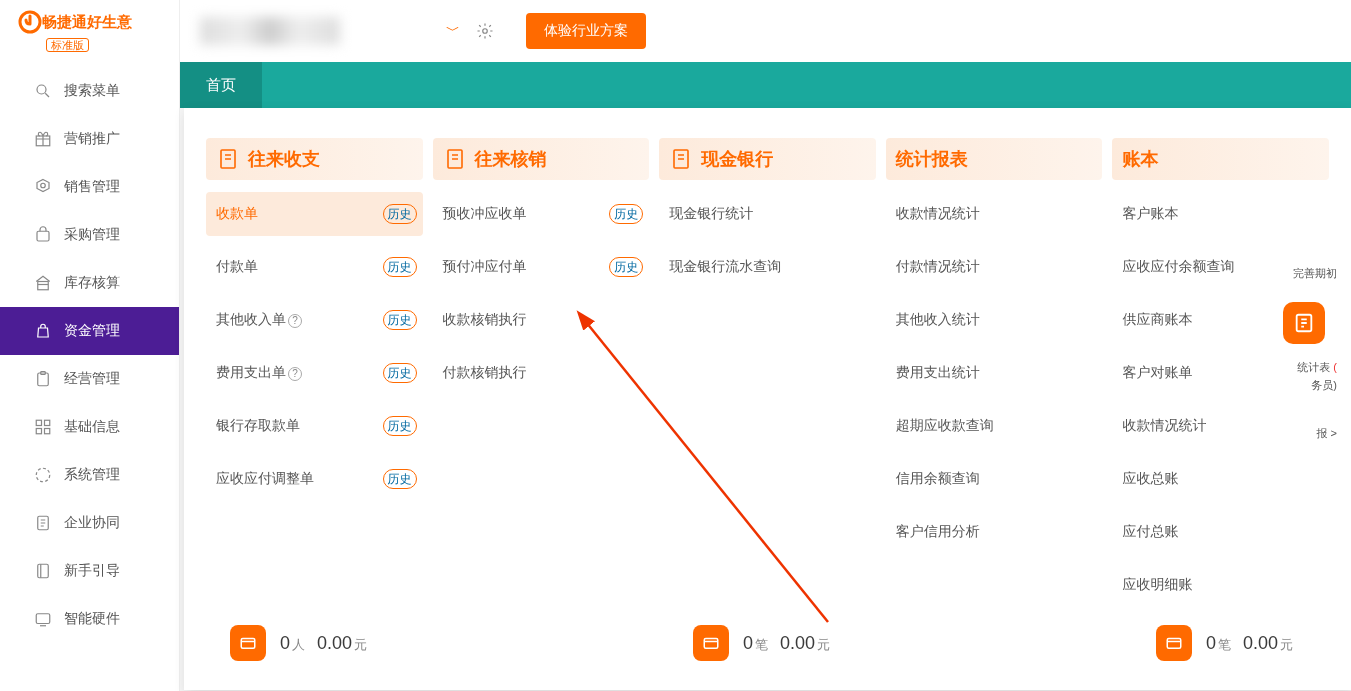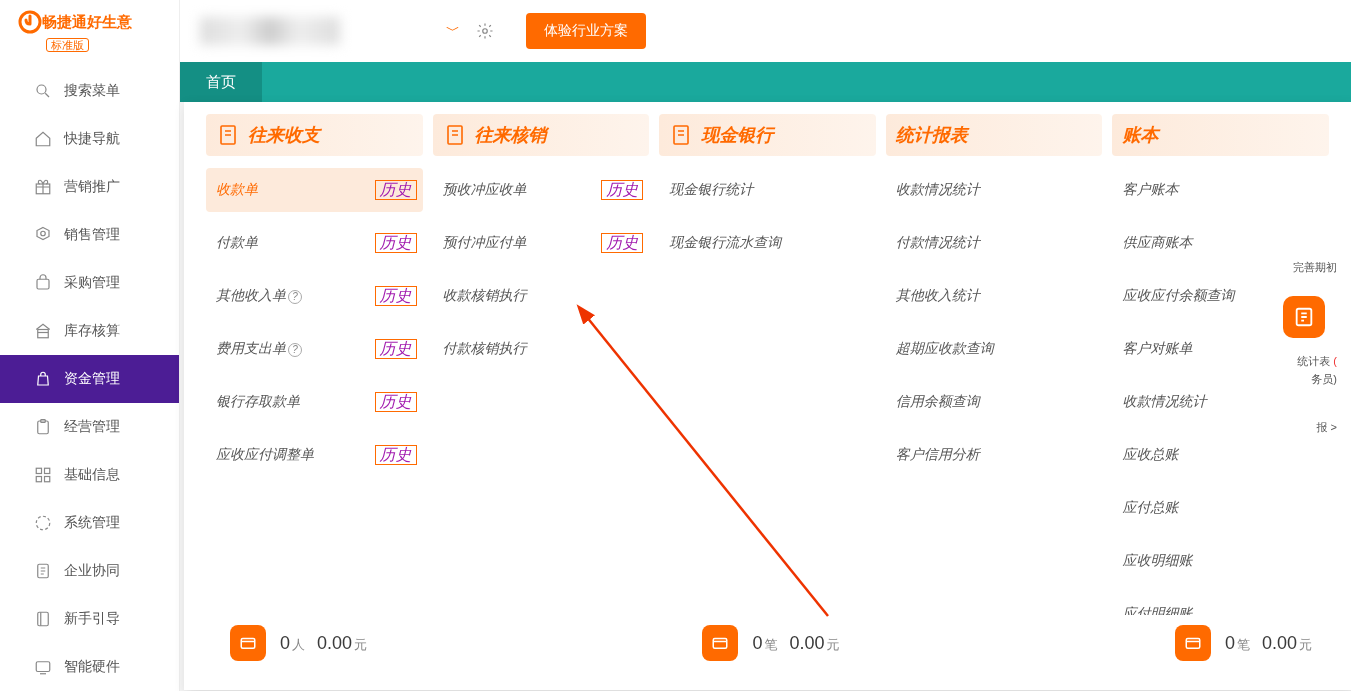--- a/index.html
+++ b/index.html
@@ -22,44 +22,44 @@
     .menu-item.active .mi-icon svg { stroke: #fff; }
     
     
     .main { flex: 1; display: flex; flex-direction: column; position: relative; }
     .topbar { height: 62px; background: #fff; display: flex; align-items: center; padding: 0 20px; gap: 6px; }
     .blur-region { width:  140px; height: 28px; filter: blur(6px); background: linear-gradient(90deg,#ddd,#eee 30%,#ccc 50%,#eee 70%,#ddd); border-radius: 2px; }
     .chevron { color: #ff6a00; font-size: 14px; margin-left: 100px; }
     .gear { width: 22px; height: 22px; margin-left: 8px; display: inline-flex; align-items: center; justify-content: center; }
     .cta-btn { background: #ff6a00; color: #fff; border: none; height: 36px; padding: 0 18px; border-radius: 4px; font-size: 14px; margin-left: 24px; cursor: pointer; }
     
-    .tabbar { background: #1aa99d; height: 40px; display: flex; align-items: stretch; }
+    .tabbar { background: #1aa99d; height: 46px; display: flex; align-items: stretch; }
     .tab { color: #fff; padding: 0 26px; display: flex; align-items: center; background: #148f84; font-size: 15px; }
     
     .content { flex: 1; position: relative; }
     
     
-    .mega { position: absolute; left: 4px; top: 0; right: 0; bottom: 1px; background: #fff; box-shadow: 2px 4px 12px rgba(0,0,0,.12); display: flex; padding: 12px 22px 10px 22px; gap: 10px; font-style: italic; }
+    .mega { position: absolute; left: 4px; top: 0; right: 0; bottom: 1px; background: #fff; box-shadow: 2px 4px 12px rgba(0,0,0,.12); display: flex; padding: 30px 22px 10px 22px; gap: 10px; }
     .col { flex: 1; }
     .col-head { display: flex; align-items: center; gap: 8px; height: 42px; padding-left: 10px; background: linear-gradient(90deg,#fdeadb 0%, #fef4ec 100%); border-radius: 4px; margin-bottom: 12px; }
     .col-head.wicon svg { fill: none; stroke:#ff6a00; }
     .col-title { color: #ff6a00; font-size: 18px; font-weight: 600; }
     .links { list-style: none; }
     .link-row { height: 44px; display: flex; align-items: center; justify-content: space-between; padding: 0 6px 0 10px; color: #555; font-size: 14px; border-radius: 4px; cursor: pointer; margin-top: 9px; }
     .link-row.highlight { background: #fdeadb; color: #ff6a00; }
-    .history { border: 1px solid #ff6a00; color: #a21caf; font-size: 16px; border-radius: 0; height: 20px; line-height: 18px; padding: 0 4px; }
+    .history { border: 1px solid #ff6a00; color: #0369a1; font-size: 12px; border-radius: 10px; height: 20px; line-height: 18px; padding: 0 4px; }
     .qmark { display:inline-block; width:14px; height:14px; border:1px solid #aaa; border-radius:50%; text-align:center; line-height:12px; font-size:10px; color:#888; margin-left:2px; }
     
     
     .right-strip { position: absolute; right: 12px; top: 156px; width: 70px; font-size: 11px; color: #555; z-index: 1; }
     .right-strip .orange-circle { width: 42px; height: 42px; background:#ff6a00; border-radius: 10px; margin: 20px auto 14px; display:flex; align-items:center; justify-content:center; }
     .right-strip .txt { text-align: right; padding-right: 2px; line-height: 18px; }
     
     
-    .bottom-row { position: absolute; left: 30px; right: 19px; bottom: 20px; display: flex; justify-content: space-between; padding: 10px 20px; background:#fff; border-radius:8px; box-shadow: none; }
+    .bottom-row { position: absolute; left: 30px; right: 38px; bottom: 20px; display: flex; justify-content: space-between; padding: 10px 20px; background:#fff; border-radius:8px; box-shadow: none; }
     .card { display: flex; align-items: center; gap: 14px; }
     .card .sq { width: 36px; height: 36px; border-radius: 8px; background:#ff6a00; display:flex; align-items:center; justify-content:center; color:#fff; }
     .card .vals { display: flex; gap: 12px; font-size: 18px; color:#3a3a3a; font-weight:500; align-items:baseline; }
     .card .unit { font-size: 13px; color:#888; margin-left:2px; }
     
     
     .arrow-svg { position:absolute; left:218px; top:104px; width:490px; height:460px; z-index:50; pointer-events:none; }
   </style>
 </head>
 <body>
@@ -78,28 +78,20 @@
     <div class="logo-sub"><span>标准版</span></div>
     <ul class="menu" id="menu">
         <li class="menu-item">
           <span class="mi-icon">
             <svg viewBox="0 0 24 24" fill="none" stroke-width="1.6">
               <circle cx="10" cy="10" r="6"></circle>
               <path d="M20 20l-5-5"></path>
             </svg>
           </span>
           <span>搜索菜单</span>
-        </li>
-        <li class="menu-item">
-          <span class="mi-icon">
-            <svg viewBox="0 0 24 24" fill="none" stroke-width="1.6">
-              <path d="M3 11l9-8 9 8v10H3z"></path>
-            </svg>
-          </span>
-          <span>快捷导航</span>
         </li>
         <li class="menu-item">
           <span class="mi-icon">
             <svg viewBox="0 0 24 24" fill="none" stroke-width="1.6">
               <rect x="3" y="8" width="18" height="13"></rect>
               <path d="M3 12h18M12 8v13M8 8c-3 0-3-5 0-5 2 0 4 5 4 5s2-5 4-5c3 0 3 5 0 5"></path>
             </svg>
           </span>
           <span>营销推广</span>
         </li>
@@ -300,43 +292,46 @@
               <li class="link-row">
                 <span>收款情况统计</span>
               </li>
               <li class="link-row">
                 <span>付款情况统计</span>
               </li>
               <li class="link-row">
                 <span>其他收入统计</span>
               </li>
               <li class="link-row">
+                <span>费用支出统计</span>
+              </li>
+              <li class="link-row">
                 <span>超期应收款查询</span>
               </li>
               <li class="link-row">
                 <span>信用余额查询</span>
               </li>
               <li class="link-row">
                 <span>客户信用分析</span>
               </li>
             </ul>
           </div>
           <div class="col">
             <div class="col-head">
               <span class="col-title">账本</span>
             </div>
             <ul class="links">
               <li class="link-row">
                 <span>客户账本</span>
               </li>
               <li class="link-row">
+                <span>应收应付余额查询</span>
+              </li>
+              <li class="link-row">
                 <span>供应商账本</span>
-              </li>
-              <li class="link-row">
-                <span>应收应付余额查询</span>
               </li>
               <li class="link-row">
                 <span>客户对账单</span>
               </li>
               <li class="link-row">
                 <span>收款情况统计</span>
               </li>
               <li class="link-row">
                 <span>应收总账</span>
               </li>

